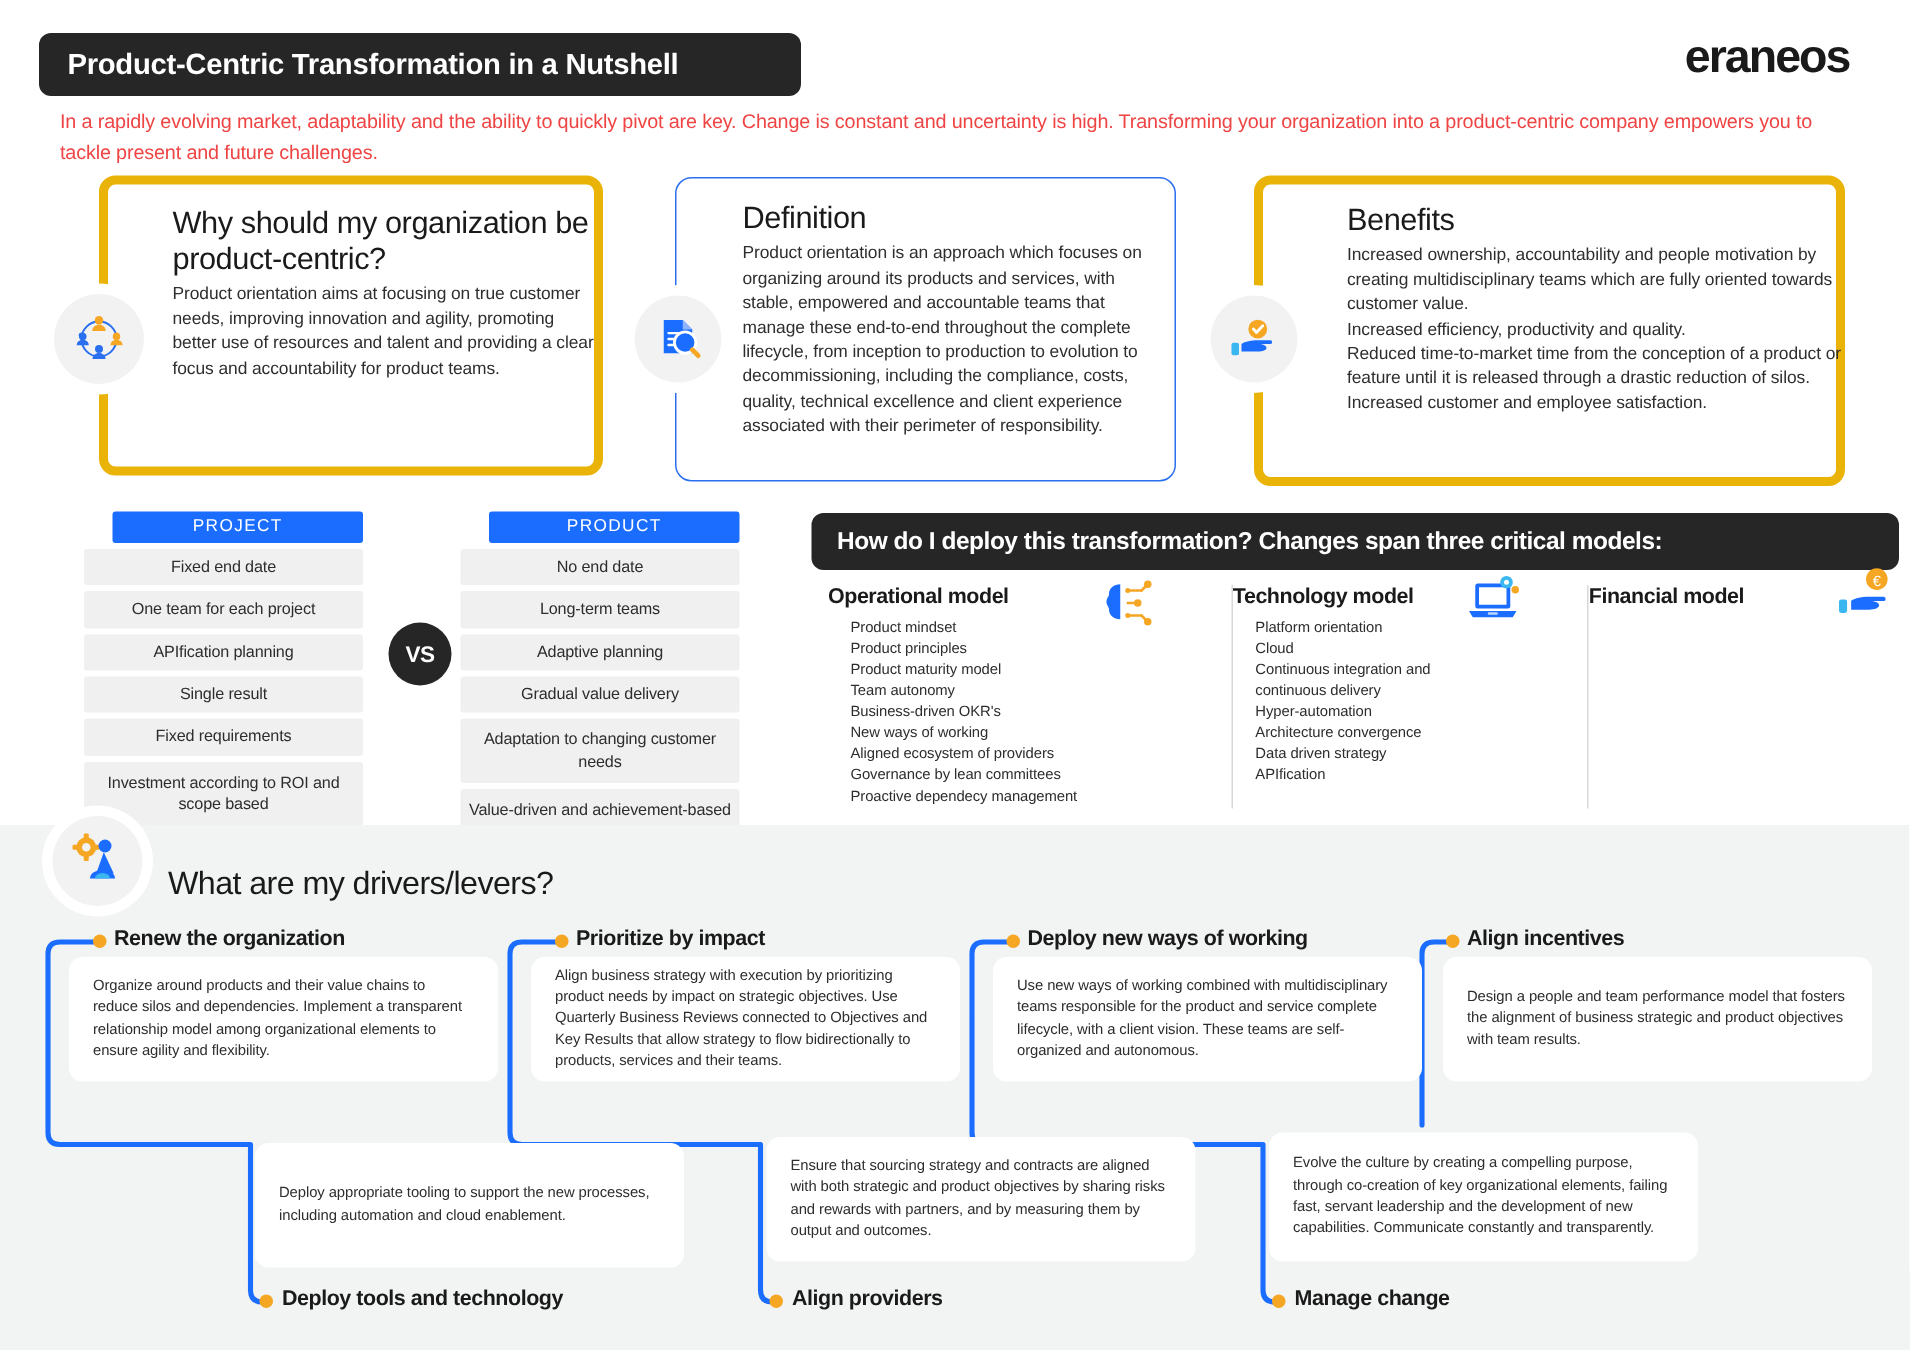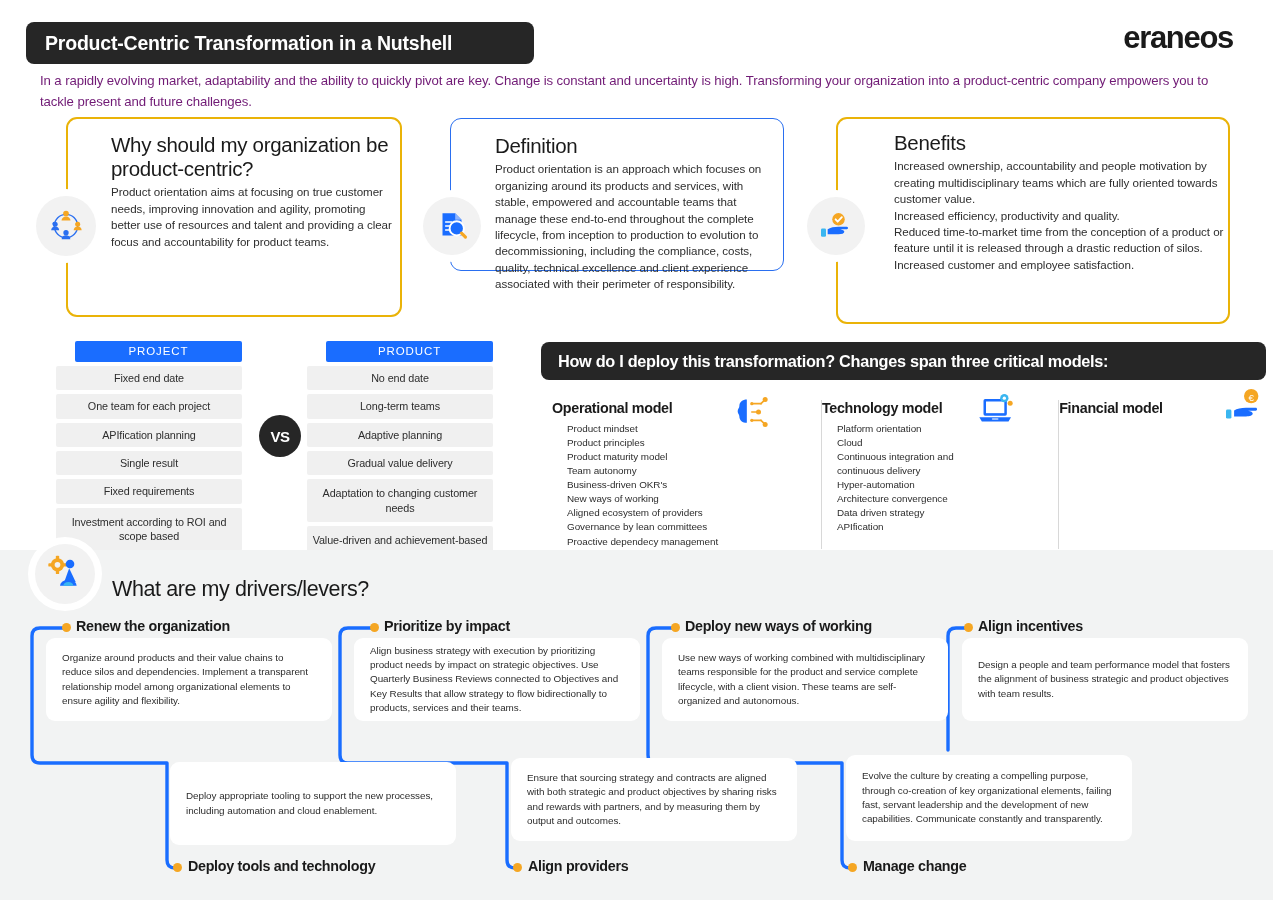--- a/index.html
+++ b/index.html
@@ -19,26 +19,26 @@
   }
   .title-banner .t {
     color:#fff; font-size:19.5px; font-weight:bold; letter-spacing:-0.2px;
   }
   .brand {
     position:absolute; right:40px; top:20px;
     font-size:31px; font-weight:bold; color:#1a1a1a; letter-spacing:-1.3px;
   }
   .intro {
     position:absolute; left:40px; top:70px; width:1200px;
-    font-size:13.2px; color:#701a75; line-height:1.62; letter-spacing:-0.1px;
+    font-size:13.2px; color:#ef4444; line-height:1.62; letter-spacing:-0.1px;
   }
 
   
   .card {
-    position:absolute; background:#fff; border:2px solid #eab308;
+    position:absolute; background:#fff; border:6px solid #eab308;
     border-radius:11px;
   }
   .card.hl { border:1.6px solid #2a6ff0; }
   .card-body { position:absolute; }
   .card h2 {
     font-size:20.5px; font-weight:normal; color:#1a1a1a;
     line-height:1.18; letter-spacing:-0.3px; margin-bottom:3px;
   }
   .card .sub {
     font-size:11.6px; color:#2e2e2e; line-height:1.42; letter-spacing:-0.05px;
@@ -75,21 +75,21 @@
     font-size:15px; font-weight:bold; letter-spacing:-0.4px;
   }
 
   
   .models-banner {
     position:absolute; left:541px; top:342px; width:725px; height:38px;
     background:#262626; border-radius:8px;
     display:flex; align-items:center; padding-left:17px;
   }
   .models-banner .t { color:#fff; font-size:16.3px; font-weight:bold; letter-spacing:-0.3px; }
-  .models { position:absolute; left:552px; top:400px; width:716px; display:flex;gap:32px; }
+  .models { position:absolute; left:552px; top:390px; width:716px; display:flex;gap:32px; }
   .model { position:relative; padding-right:14px; }
   .model + .model { border-left:1px solid #d8d8d8; }
   .model h3 {
     font-size:14.3px; font-weight:bold; color:#1a1a1a;
     letter-spacing:-0.3px; margin-bottom:6px;
   }
   .model ul { list-style:none; }
   .model li {
     font-size:9.9px; color:#2d2d2d; line-height:1.42; letter-spacing:-0.05px;
     padding-left:15px;
@@ -158,21 +158,21 @@
       <g fill="#2a6ff0">
           <circle cx="24" cy="32" r="3.2"></circle>
           <path d="M18.8 40c0-2.9 2.3-4.8 5.2-4.8s5.2 1.9 5.2 4.8z"></path>
         </g>
       <circle cx="24" cy="10" r="2.2" fill="#f5a623"></circle>
       <circle cx="38" cy="21" r="2.2" fill="#f5a623"></circle>
       <circle cx="10" cy="21" r="2.2" fill="#2a6ff0"></circle>
     </svg>
   </div>
 
-  <div class="card hl" style="left:450px; top:118px; width:334px; height:153px;">
+  <div class="card hl" style="left:450px; top:118px; width:334px; height:203px;">
     <div class="card-body" style="left:44px; top:15px; width:272px;">
       <h2>Definition</h2>
       <div class="sub">Product orientation is an approach which focuses on organizing around its products and services, with stable, empowered and accountable teams that manage these end-to-end throughout the complete lifecycle, from inception to production to evolution to decommissioning, including the compliance, costs, quality, technical excellence and client experience associated with their perimeter of responsibility.</div>
     </div>
   </div>
   <div class="iconbubble" style="left:423px; top:197px; width:58px; height:58px;">
     <svg width="38" height="38" viewBox="0 0 48 48">
       <path d="M12 8h16l8 8v20H12z" fill="#1a6dff"></path>
       <path d="M28 8l8 8h-8z" fill="#8db4ff"></path>
       <g stroke="#fff" stroke-width="2" stroke-linecap="round">

